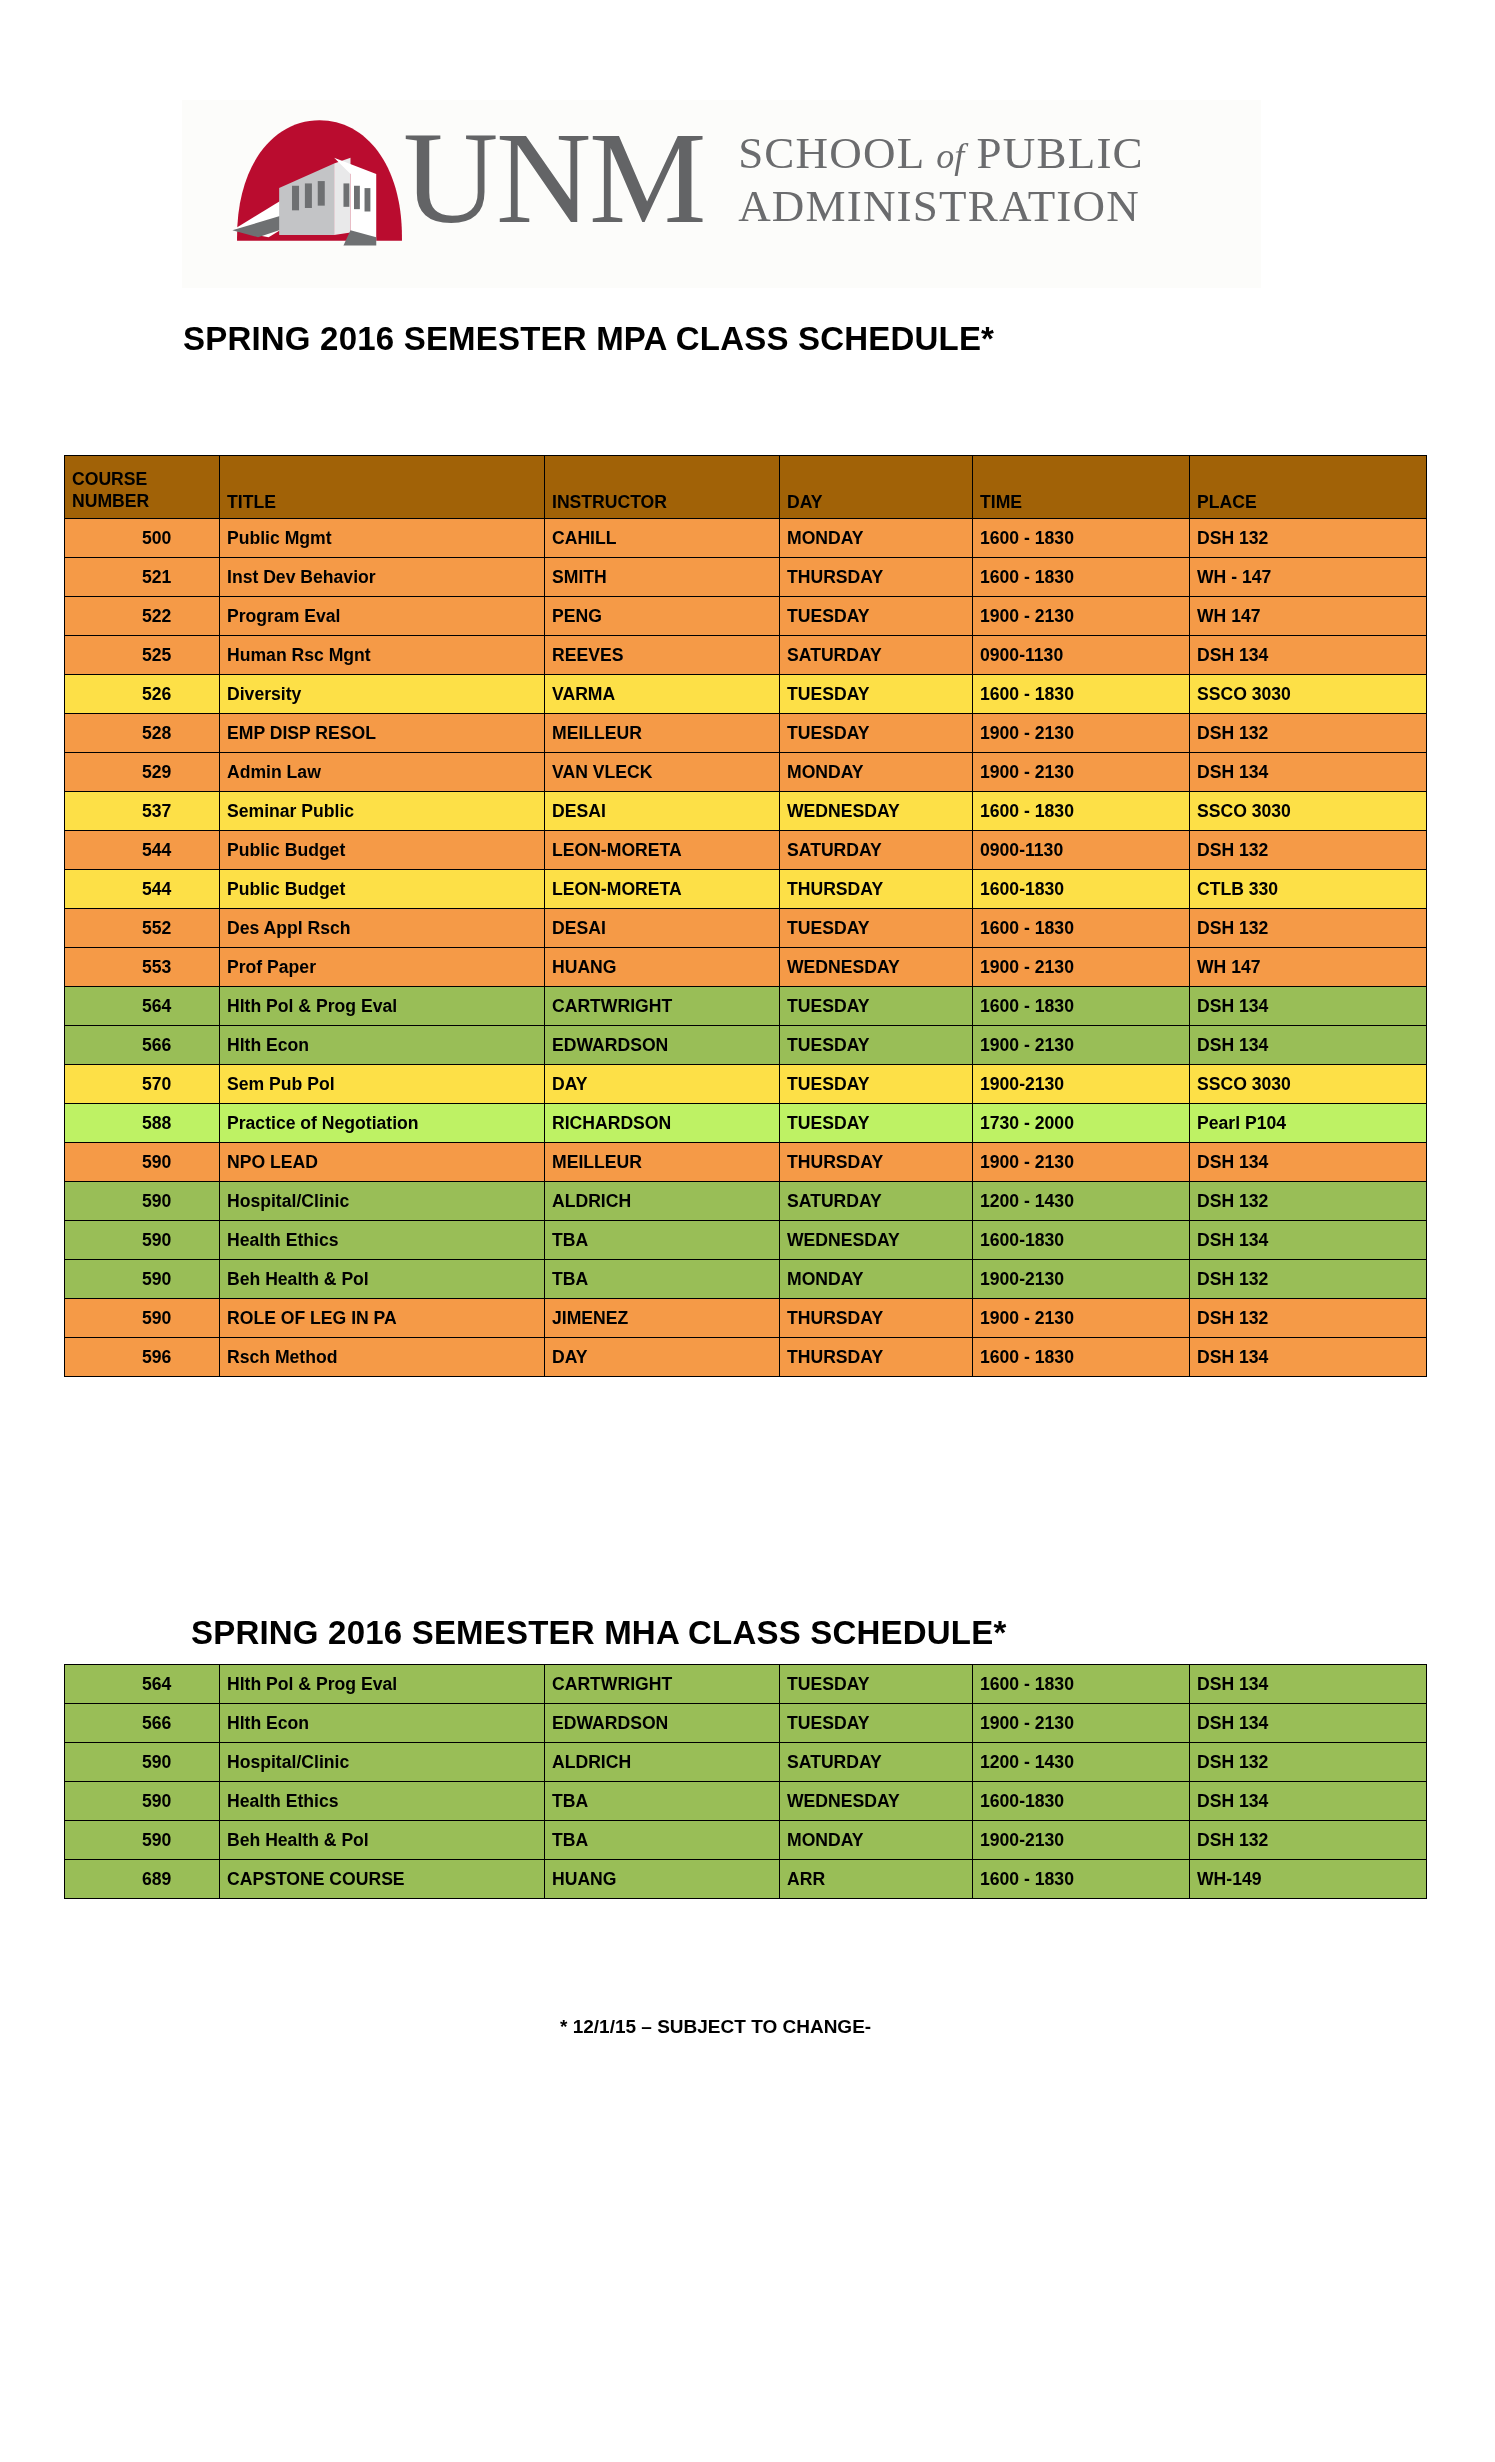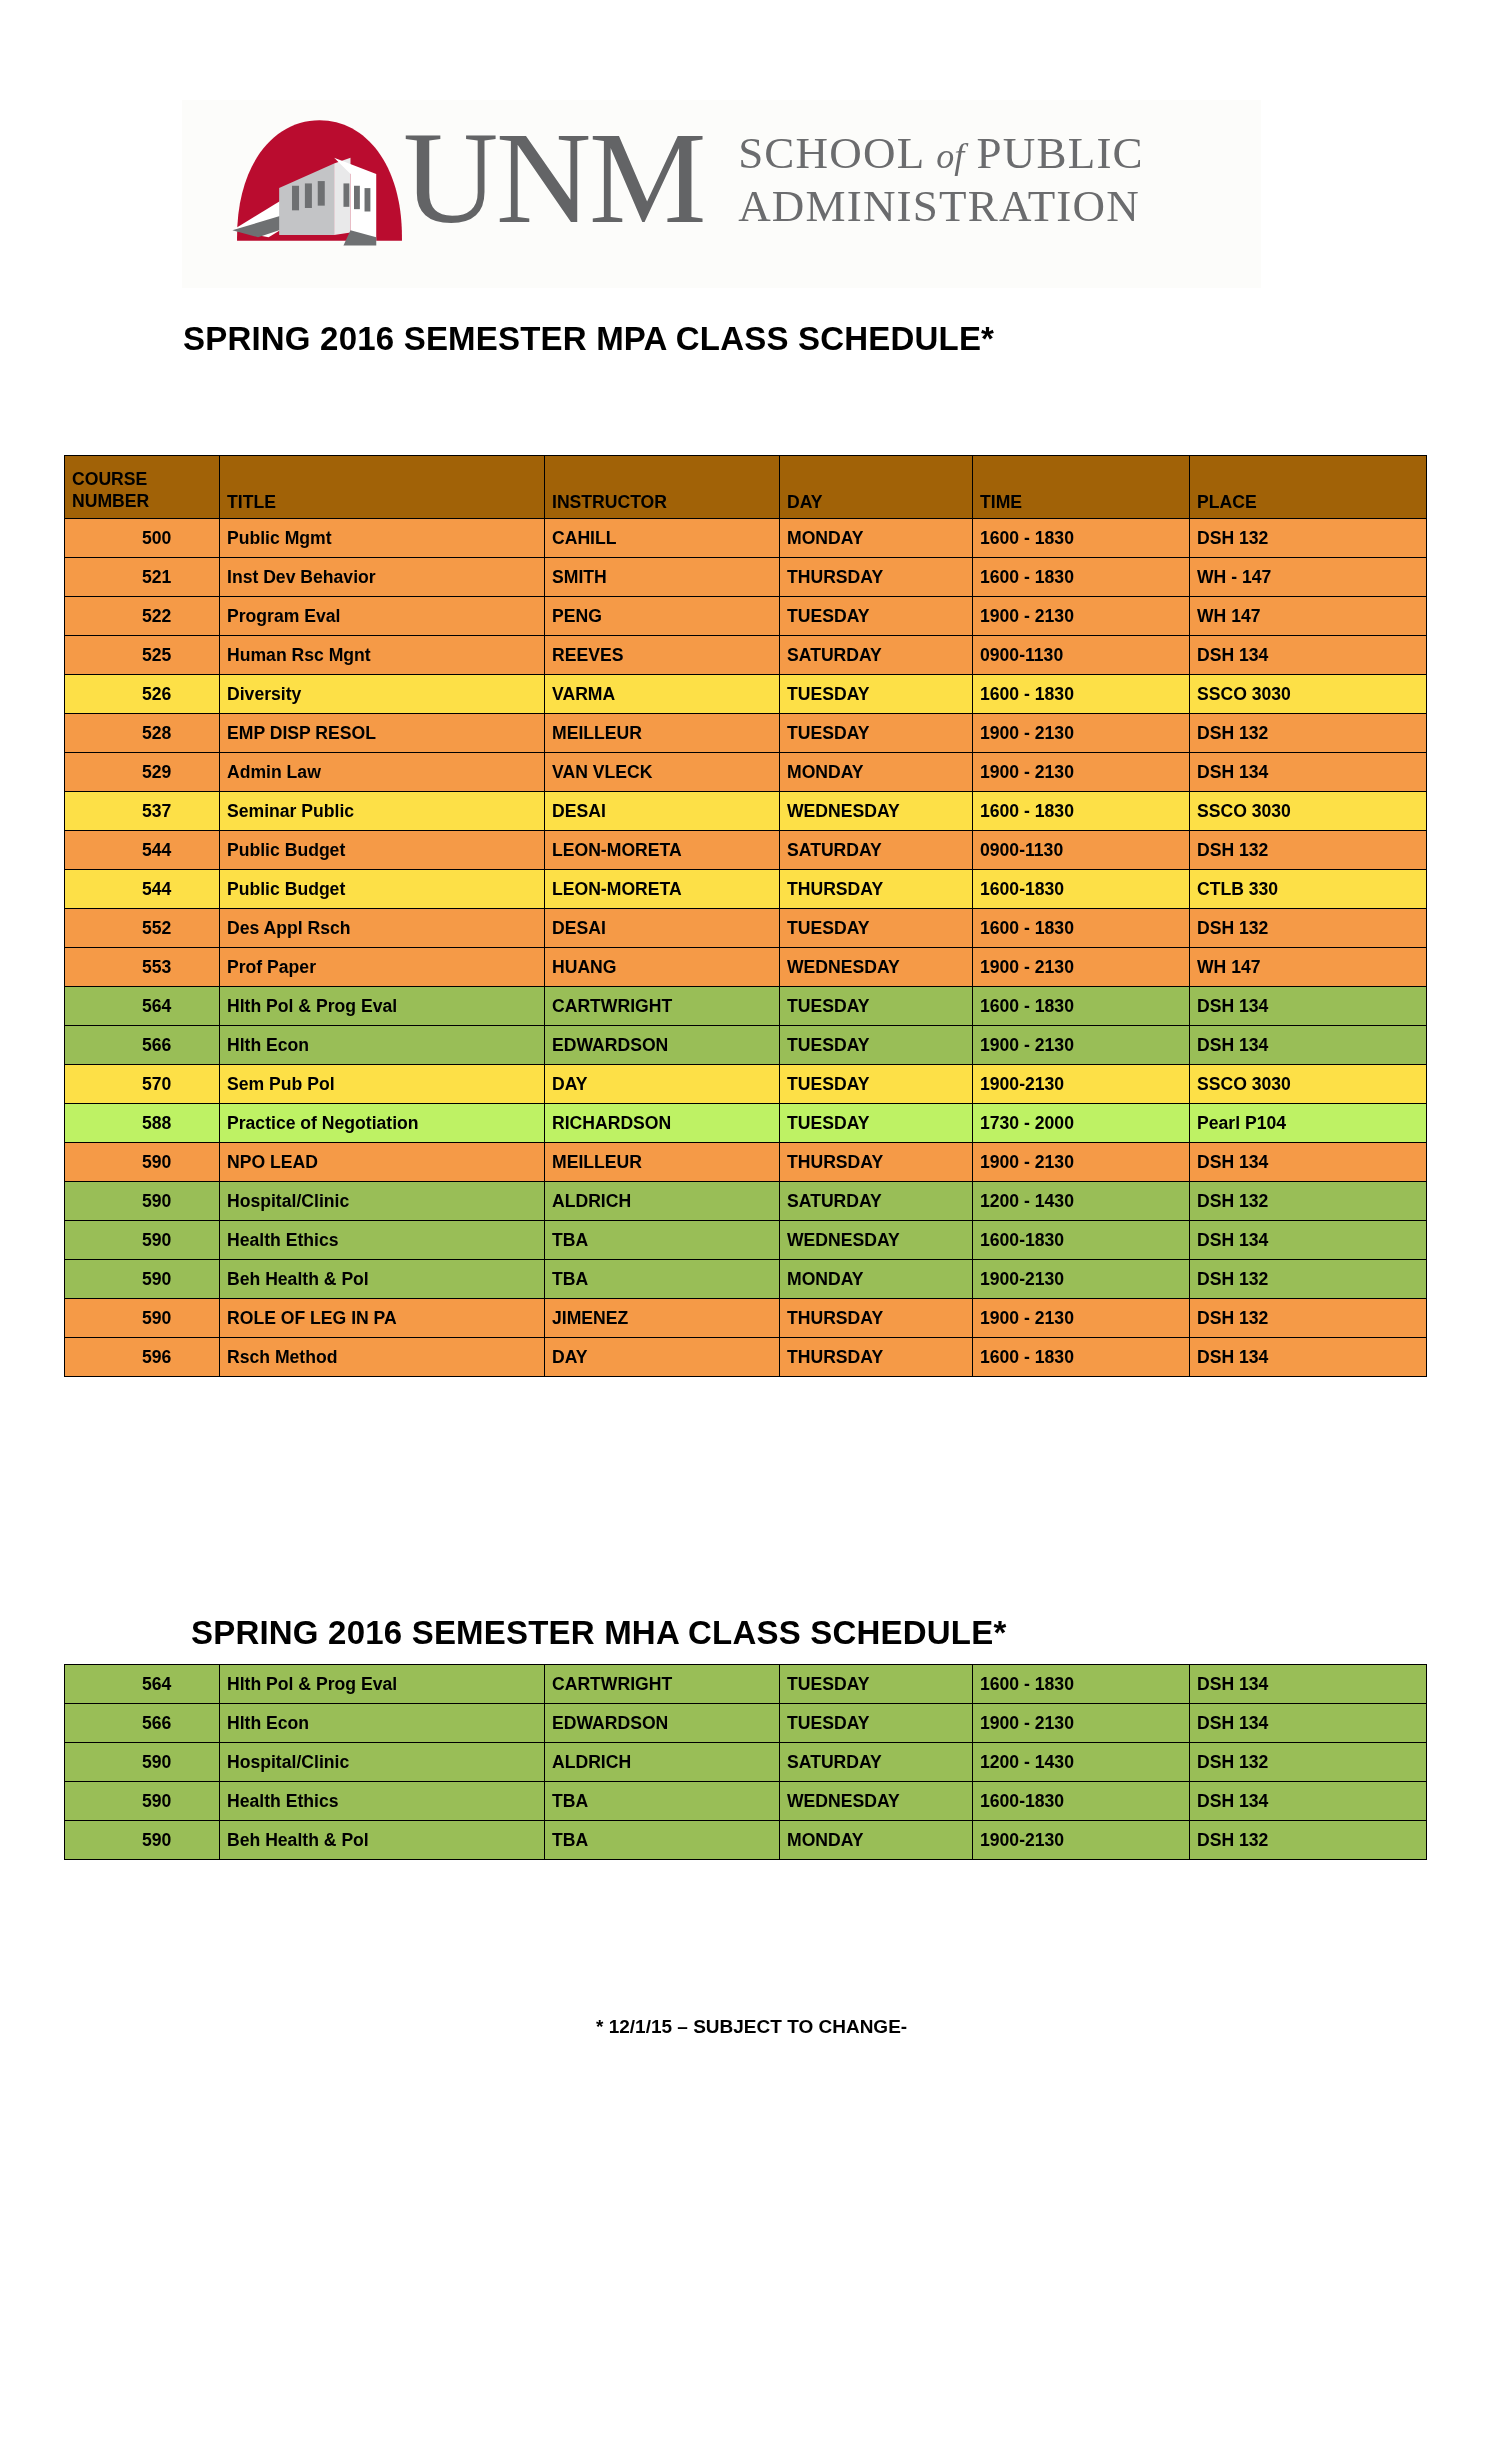--- a/index.html
+++ b/index.html
@@ -136,21 +136,20 @@
   
   .footnote {
     position: absolute;
     left: 560px;
     top: 2016px;
     font-family: "Liberation Sans", sans-serif;
     font-weight: bold;
     font-size: 19px;
     color: #000000;
     white-space: nowrap;
-    margin-left: 36px;
   }
 </style>
 </head>
 <body>
 
 <div class="logo-band">
   <div class="logo-inner">
 
     <div class="logo-mark">
       <svg width="193" height="135" viewBox="0 0 330 230" xmlns="http://www.w3.org/2000/svg">
@@ -433,17 +432,25 @@
         <td>DSH 134</td>
       </tr>
       <tr class="row-green">
         <td class="num">590</td>
         <td>Beh Health &amp; Pol</td>
         <td>TBA</td>
         <td>MONDAY</td>
         <td>1900-2130</td>
         <td>DSH 132</td>
       </tr>
+      <tr class="row-green">
+        <td class="num">689</td>
+        <td>CAPSTONE COURSE</td>
+        <td>HUANG</td>
+        <td>ARR</td>
+        <td>1600 - 1830</td>
+        <td>WH-149</td>
+      </tr>
     </tbody>
 </table>
 
 <div class="footnote">* 12/1/15 – SUBJECT TO CHANGE-</div>
 
 
 </body></html>

